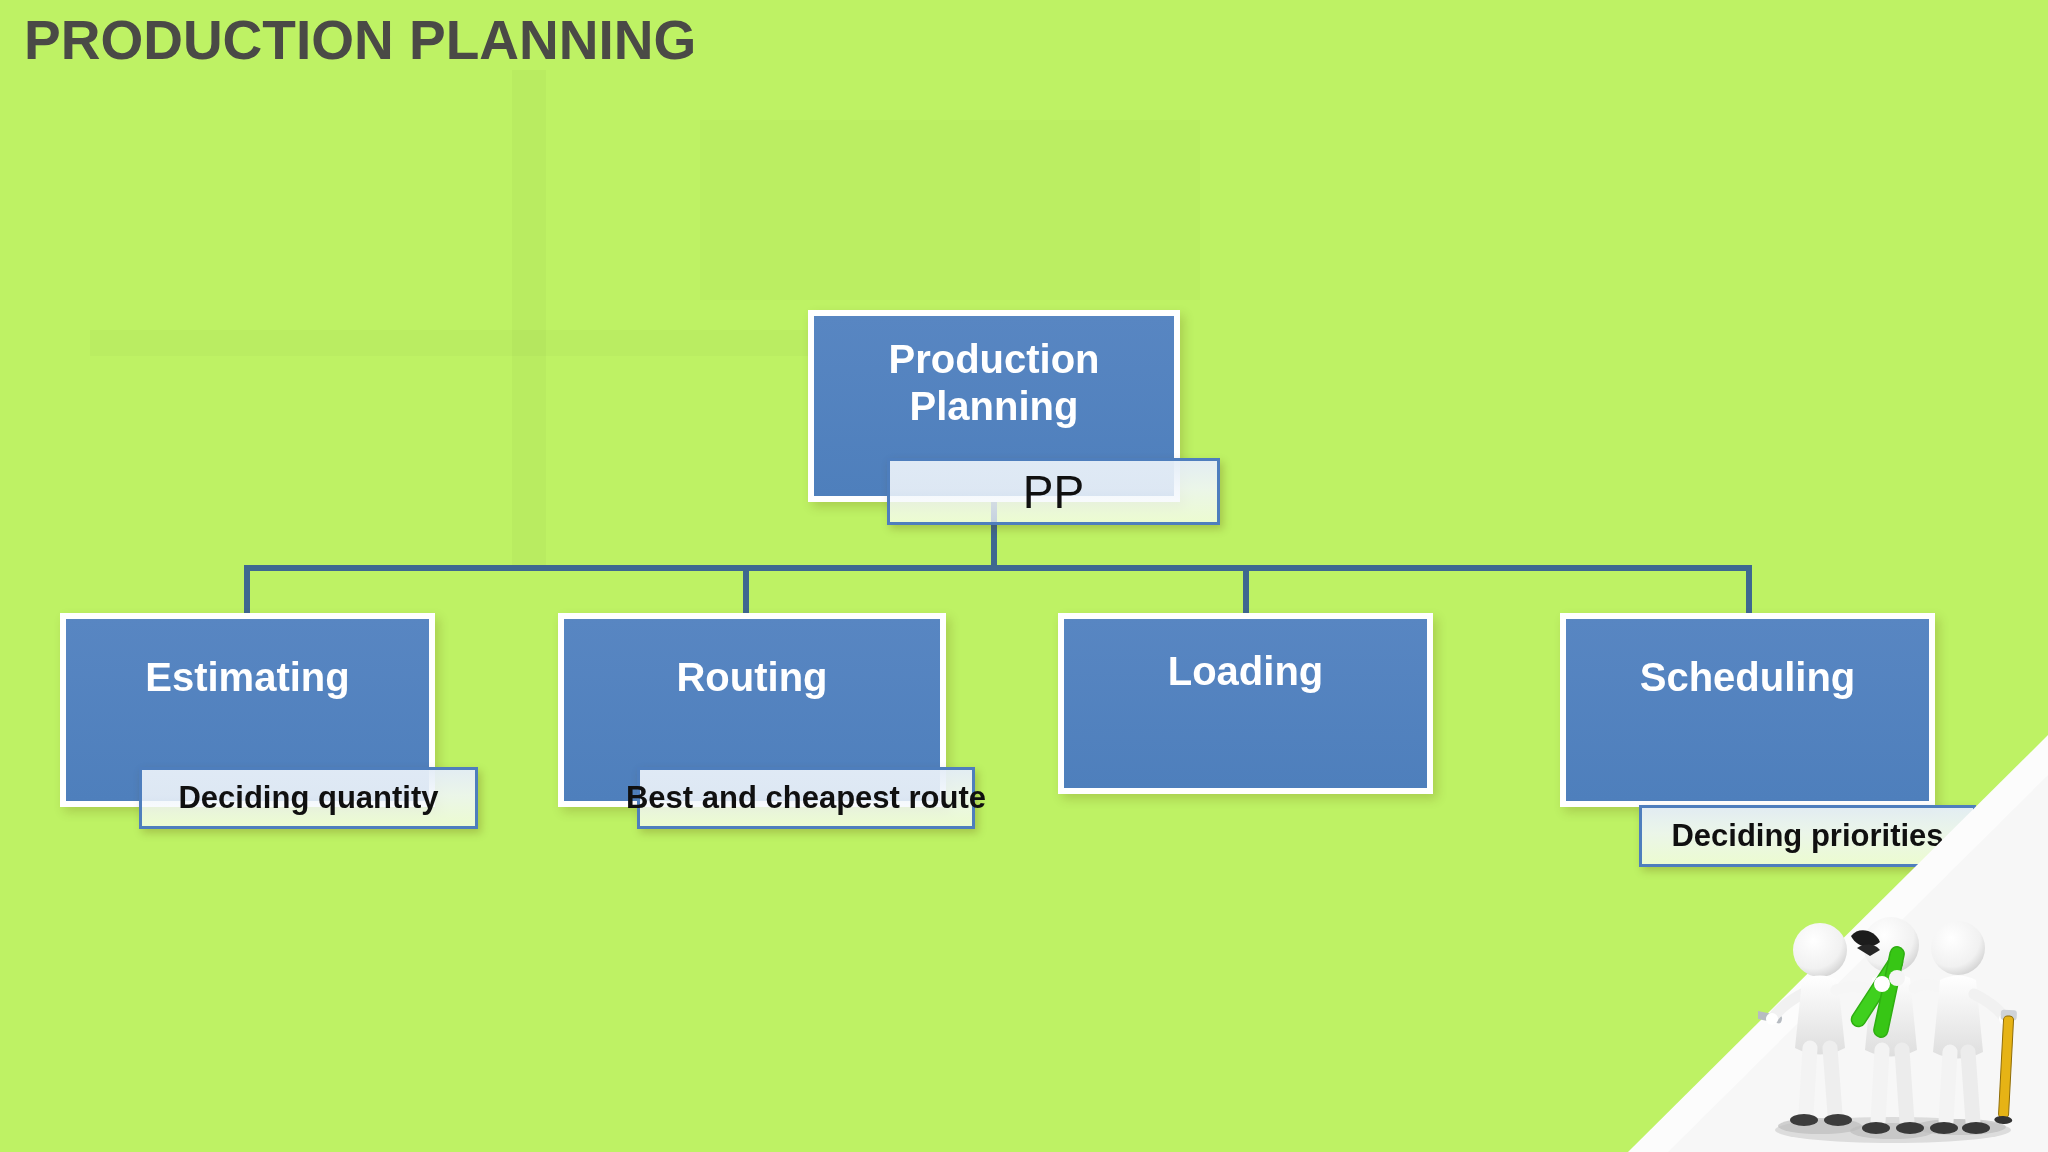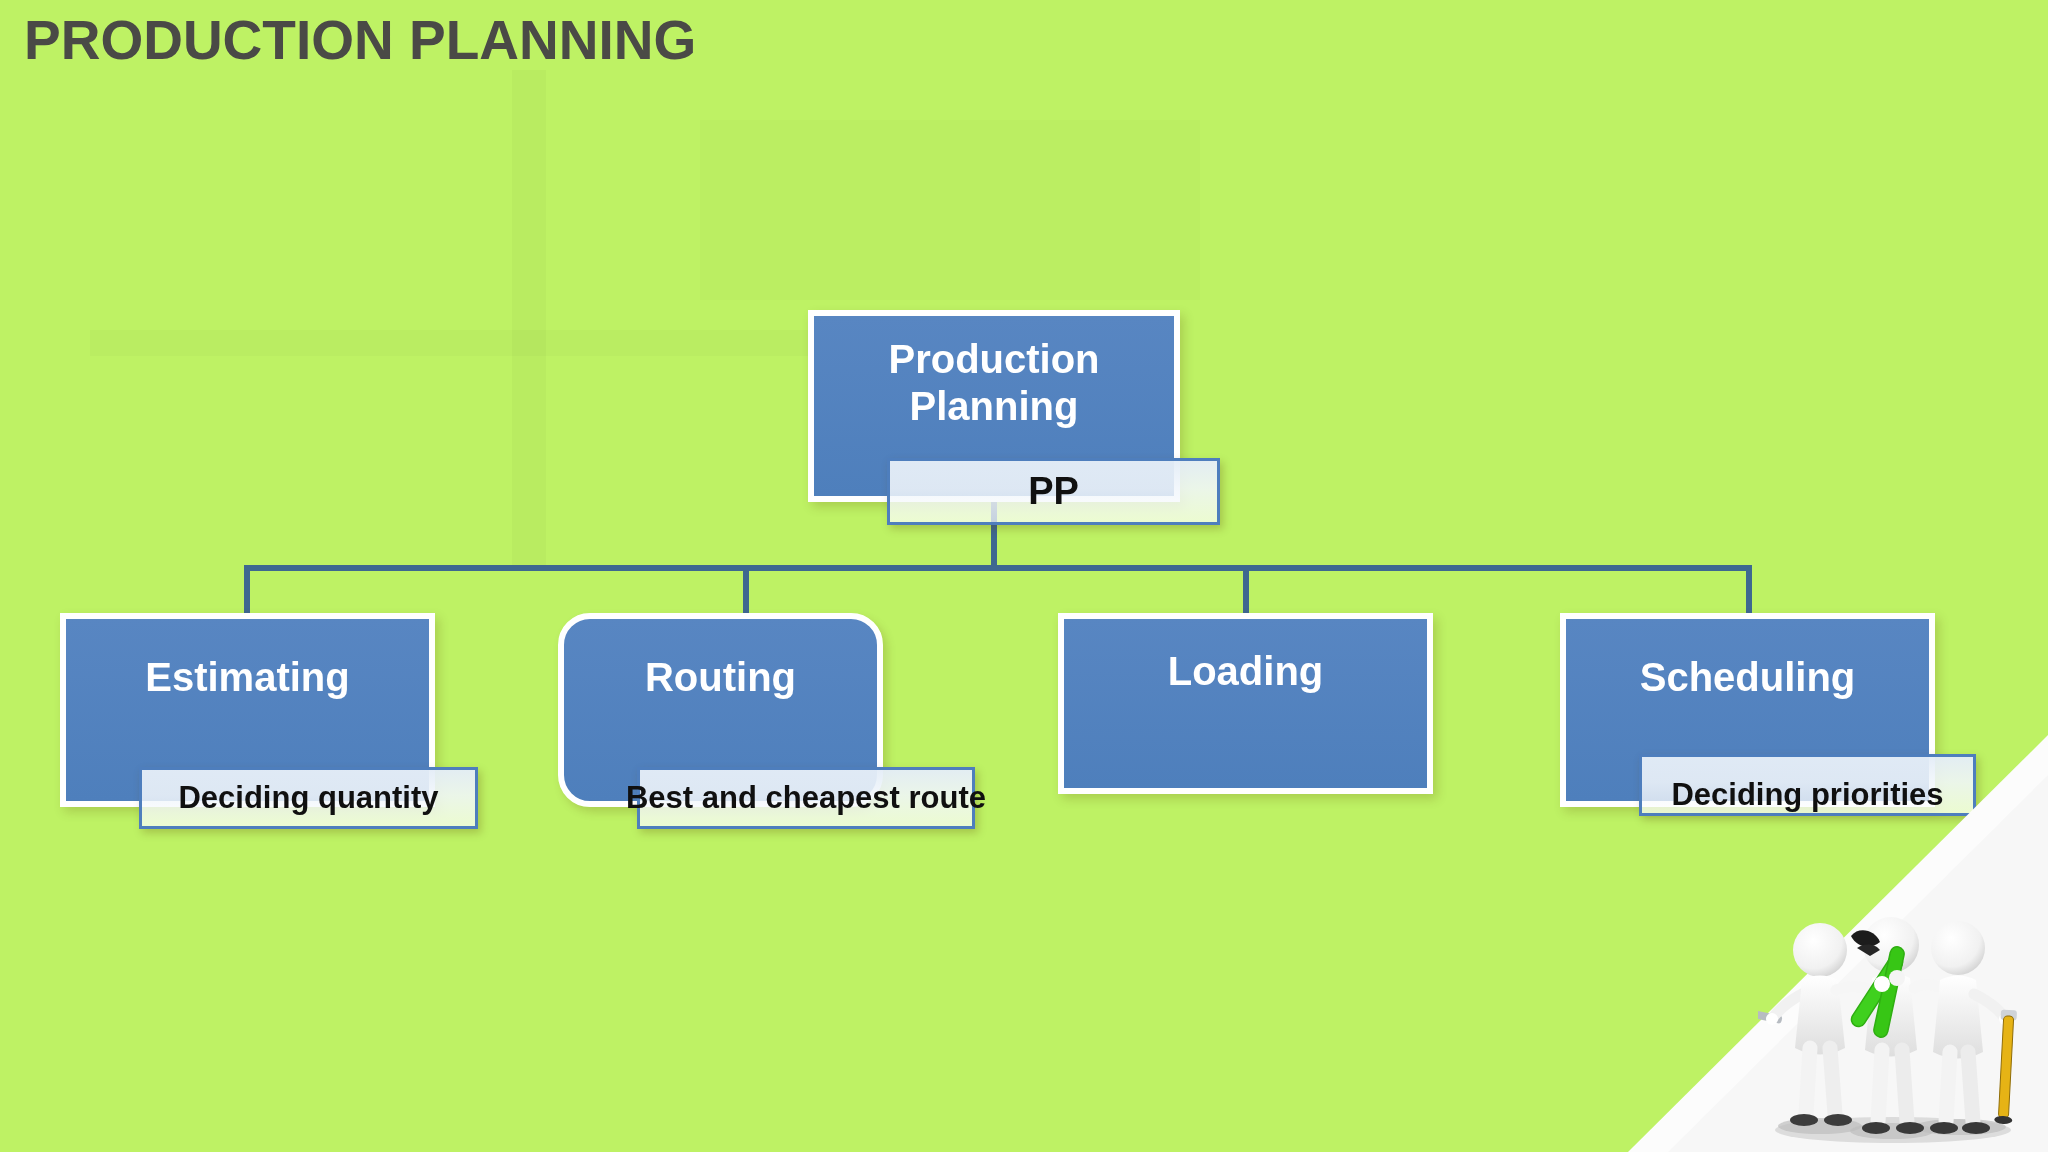--- a/index.html
+++ b/index.html
@@ -33,21 +33,21 @@
     color:#ffffff;font-weight:bold;font-size:40px;line-height:1.18;
   }
   .node-label{
     position:absolute;z-index:3;box-sizing:border-box;
     border:3px solid #4E7EBD;
     background:linear-gradient(180deg,rgba(228,237,247,0.97) 0%,rgba(241,246,251,0.88) 45%,rgba(255,255,255,0.70) 100%);
     box-shadow:3px 4px 8px rgba(90,65,0,0.25);
     display:flex;align-items:center;justify-content:center;text-align:center;
     color:#101010;
   }
-  .node-label.root{font-size:38px;font-weight:bold;}
+  .node-label.root{font-size:46px;font-weight:normal;}
   .node-label.child{font-size:31px;font-weight:bold;white-space:nowrap;}
 
   .root-box .node-title{padding-bottom:46px;}
   .child-box .node-title{padding-bottom:64px;}
 
   .wedge{position:absolute;left:1628px;top:735px;z-index:4;}
   .figures{position:absolute;left:1758px;top:898px;z-index:5;}
 </style>
 </head>
 <body>
@@ -74,35 +74,35 @@
     <span>PP</span>
   </div>
 
   <div class="node-box child-box" style="left:60px;top:613px;width:375px;height:194px;">
     <div class="node-title">Estimating</div>
   </div>
   <div class="node-label child" style="left:139px;top:767px;width:339px;height:62px;">
     <span>Deciding quantity</span>
   </div>
 
-  <div class="node-box child-box" style="left:558px;top:613px;width:325px;height:194px;border-radius:32px;">
+  <div class="node-box child-box" style="left:558px;top:613px;width:388px;height:194px;">
     <div class="node-title">Routing</div>
   </div>
   <div class="node-label child" style="left:637px;top:767px;width:338px;height:62px;">
     <span>Best and cheapest route</span>
   </div>
 
   <div class="node-box child-box" style="left:1058px;top:613px;width:375px;height:181px;">
     <div class="node-title">Loading</div>
   </div>
 
   <div class="node-box child-box" style="left:1560px;top:613px;width:375px;height:194px;">
     <div class="node-title">Scheduling</div>
   </div>
-  <div class="node-label child" style="left:1639px;top:754px;width:337px;height:62px;align-items:flex-end;">
+  <div class="node-label child" style="left:1639px;top:805px;width:337px;height:62px;">
     <span>Deciding priorities</span>
   </div>
 
   <svg class="wedge" width="420" height="417" viewBox="0 0 420 417">
     <polygon points="420,0 420,417 0,417" fill="#FCFCFC"></polygon>
     <polygon points="420,40 420,417 40,417" fill="#F7F7F7"></polygon>
   </svg>
 
   <svg class="figures" width="270" height="248" viewBox="0 0 270 248">
     <defs>

